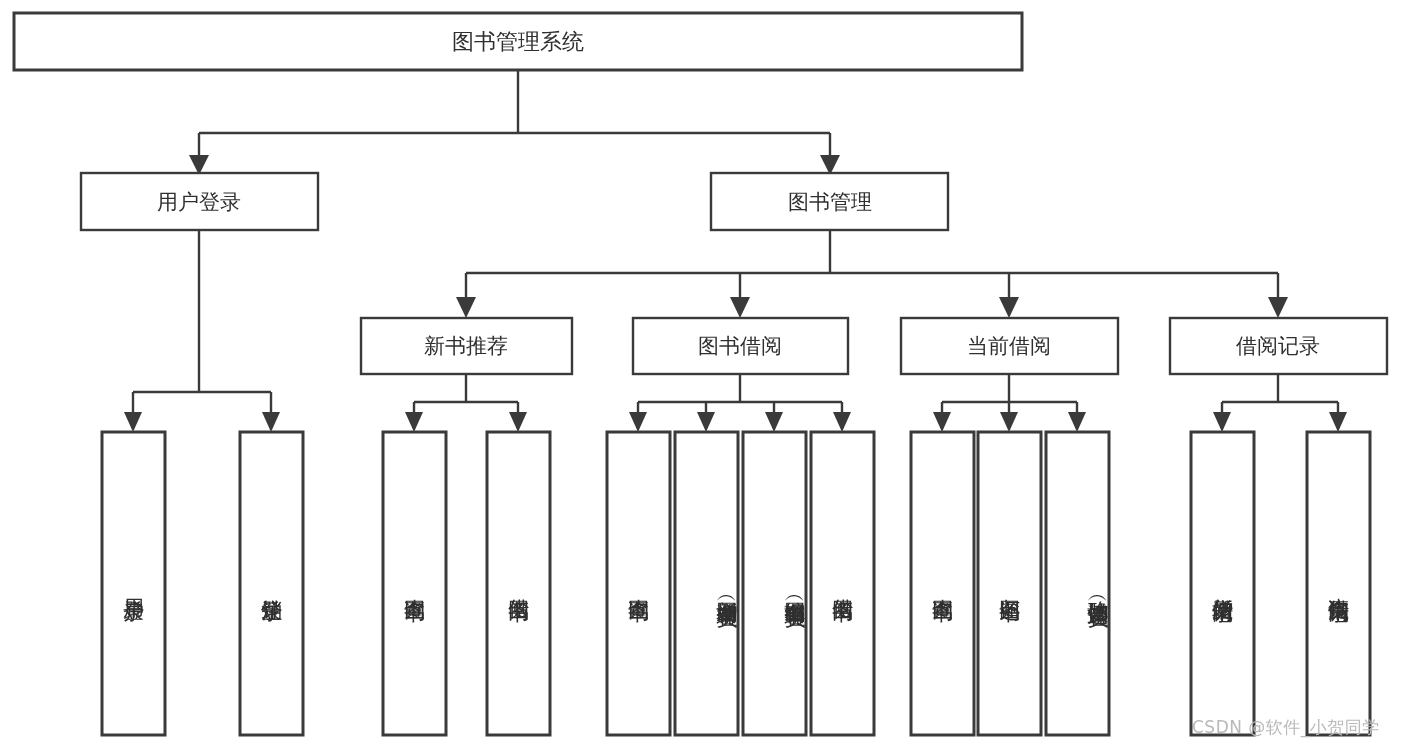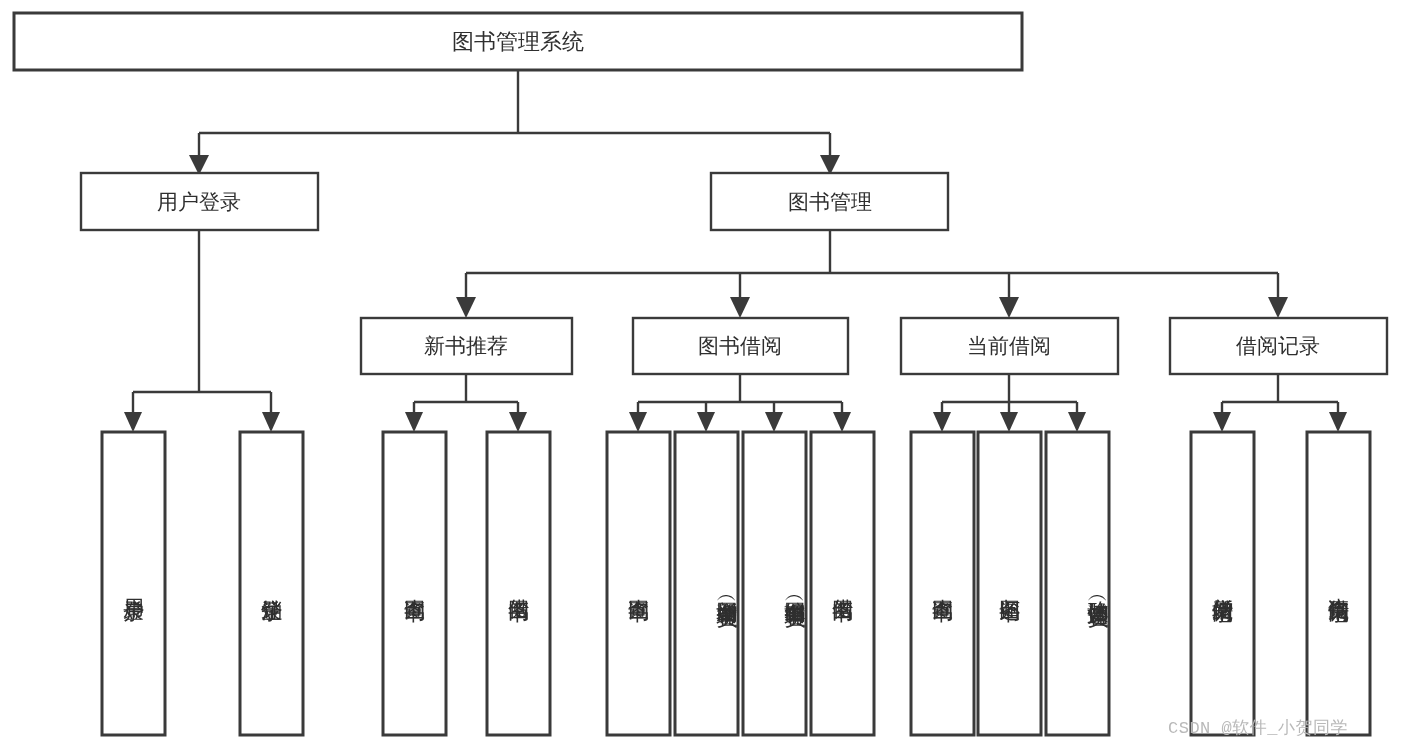--- a/index.html
+++ b/index.html
@@ -219,15 +219,15 @@
   <div class="vlabel" style="left:743px; top:432px; width:63px; height:303px; align-items:flex-start; padding-top:10px; box-sizing:border-box;">编辑图书（管理员）</div>
   <div class="vlabel" style="left:811px; top:432px; width:63px; height:303px;">借阅图书</div>
 
   <div class="vlabel" style="left:911px; top:432px; width:63px; height:303px;">查询图书</div>
   <div class="vlabel" style="left:978px; top:432px; width:63px; height:303px;">归还图书</div>
   <div class="vlabel" style="left:1046px; top:432px; width:63px; height:303px; align-items:flex-start; padding-top:10px; box-sizing:border-box;">确认归还（管理员）</div>
 
   <div class="vlabel" style="left:1191px; top:432px; width:63px; height:303px;">新增借阅记录</div>
   <div class="vlabel" style="left:1307px; top:432px; width:63px; height:303px;">查询借阅记录</div>
 
-  <div class="watermark" style="left:1168px; top:716px;font-family:Liberation Mono, monospace;">CSDN @软件_小贺同学</div>
+  <div class="watermark" style="left:1192px; top:716px;">CSDN @软件_小贺同学</div>
 
 </div>
 
 </body></html>

